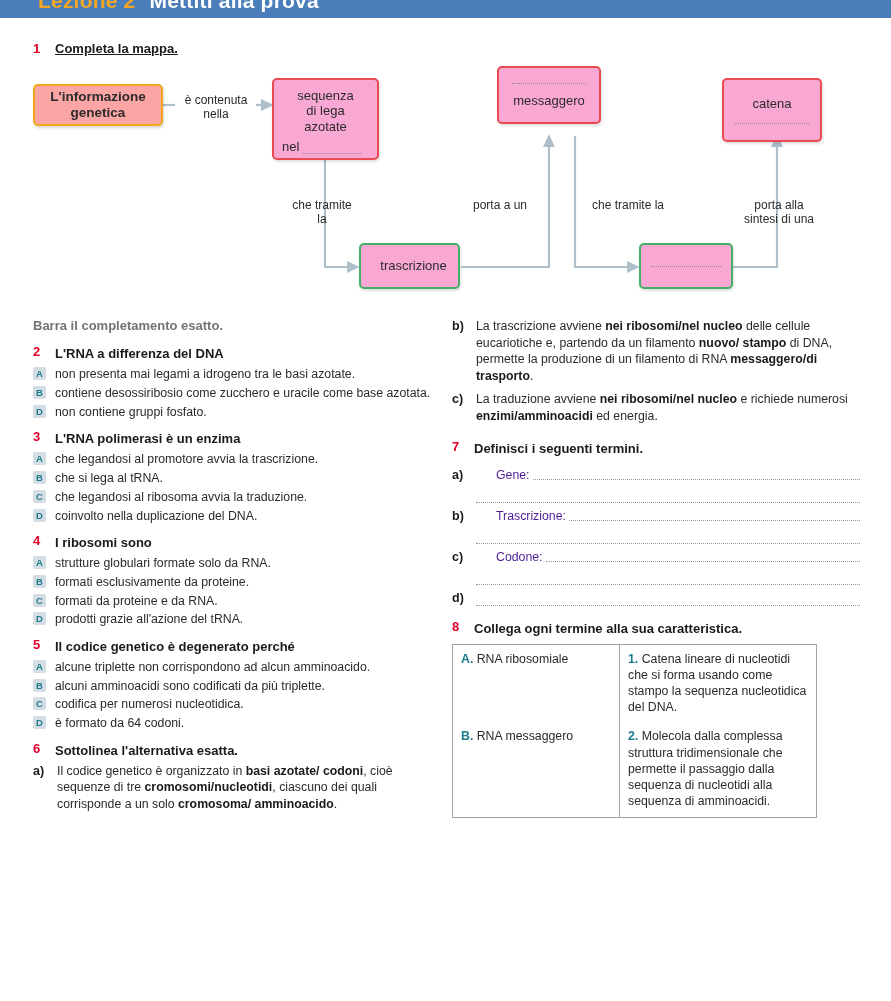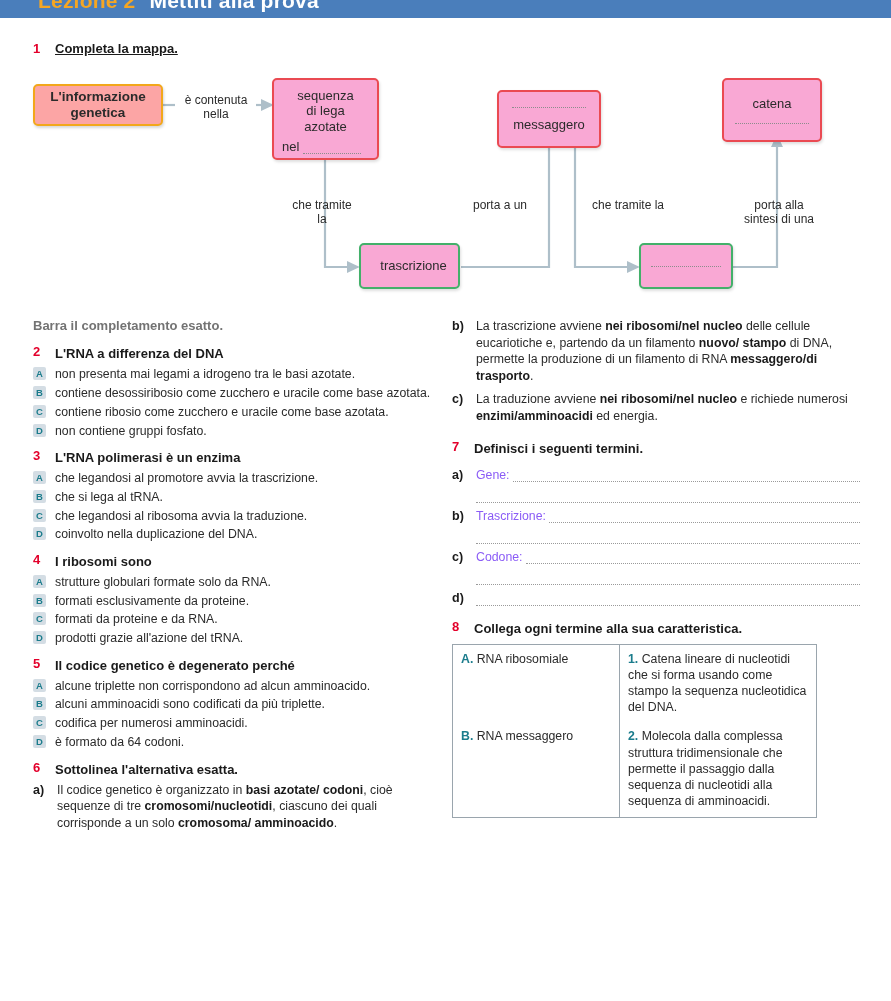--- a/index.html
+++ b/index.html
@@ -164,24 +164,25 @@
   .item b { color: #1a1a1a; }
 
   
   .def { position: relative; padding-left: 24px; margin-bottom: 6px; }
   .def .mk {
     position: absolute; left: 0; top: 0;
     font-weight: bold; font-size: 12.5px; color: #1a1a1a;
   }
   .def-row1 {
     font-size: 12.3px;
-    color: #8b5cf6;
+    color: #4c1d95;
     display: flex;
-    align-items: flex-end;
+    align-items: center;
     white-space: nowrap;
+    margin-left: 20px;
   }
   .def-row1 .lbl { flex: 0 0 auto; }
   .def-row1 .fill {
     flex: 1 1 auto;
     border-bottom: 1.6px dotted #9a9a9a;
     height: 10px;
     margin-left: 3px;
   }
   .def-row2 {
     border-bottom: 1.6px dotted #9a9a9a;
@@ -270,21 +271,21 @@
   </div>
 
   <div class="node green" style="left:359px; top:243px; width:101px; height:46px;padding-left:8px;">
     <span>trascrizione</span>
   </div>
 
   <div class="conn-label" style="left:450px; top:198px; width:100px;">
     <div>porta a un</div>
   </div>
 
-  <div class="node red" style="left:497px; top:90px; width:104px; height:58px;">
+  <div class="node red" style="left:497px; top:66px; width:104px; height:58px;">
     <span class="dotline" style="width:74px; margin-bottom:9px;"></span>
     <span>messaggero</span>
   </div>
 
   <div class="conn-label" style="left:578px; top:198px; width:100px;">
     <div>che tramite la</div>
   </div>
 
   <div class="node green" style="left:639px; top:243px; width:94px; height:46px;">
     <span class="dotline" style="width:70px;"></span>
@@ -313,21 +314,20 @@
     <div class="opt">
       <span class="optbox">A</span>
       <span>non presenta mai legami a idrogeno tra le basi azotate.</span>
     </div>
     <div class="opt">
       <span class="optbox">B</span>
       <span>contiene desossiribosio come zucchero e uracile come base azotata.</span>
     </div>
     <div class="opt">
       <span class="optbox">C</span>
-      <span>contiene ribosio come zucchero e uracile come base azotata.</span>
     </div>
     <div class="opt">
       <span class="optbox">D</span>
       <span>non contiene gruppi fosfato.</span>
     </div>
   </div>
 
   <div class="qblock">
     <div class="qtitle">
       <span class="qn">3</span>
@@ -382,21 +382,21 @@
     <div class="opt">
       <span class="optbox">A</span>
       <span>alcune triplette non corrispondono ad alcun amminoacido.</span>
     </div>
     <div class="opt">
       <span class="optbox">B</span>
       <span>alcuni amminoacidi sono codificati da più triplette.</span>
     </div>
     <div class="opt">
       <span class="optbox">C</span>
-      <span>codifica per numerosi amminoacidi.</span>
+      <span>codifica per numerosi nucleotidica.</span>
     </div>
     <div class="opt">
       <span class="optbox">D</span>
       <span>è formato da 64 codoni.</span>
     </div>
   </div>
 
   <div class="qblock" style="margin-top:6px;">
     <div class="qtitle">
       <span class="qn">6</span>

